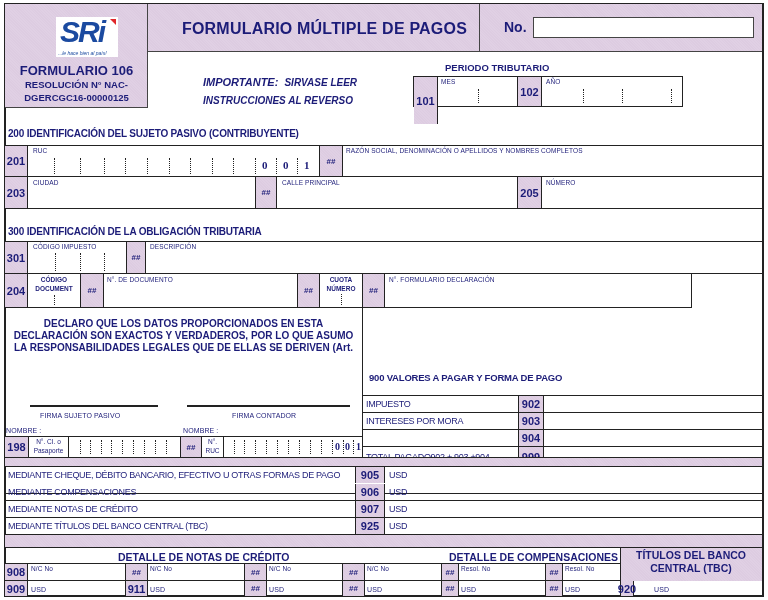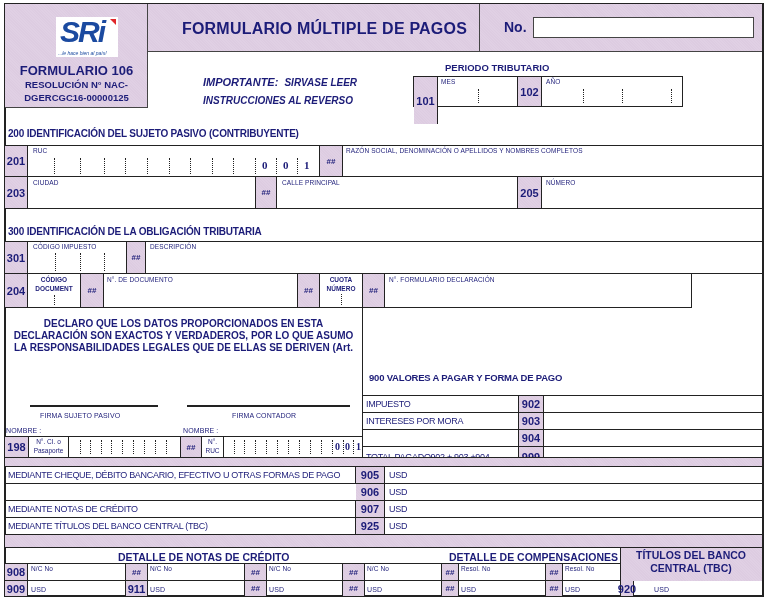--- a/index.html
+++ b/index.html
@@ -201,27 +201,28 @@
         <span style="font-weight:normal;">902 + 903 +904</span>
     </div>
     <div class="abs lilac code" style="left:155px;top:0;width:26px;height:19px;border-left:1px solid #222;border-right:1px solid #222;">999</div>
     <input class="abs field" style="left: 184px; top: 2px; width: 212px; height: 15px;" value="">
   </div>
 </div>
 
 <div class="abs lilac bt bb" style="left:5px;top:457px;width:757px;height:10px;"></div>
 
 <div class="abs" style="left:5px;top:467px;width:757px;height:68px;">
-  <div class="abs bb" style="left:0;top:0;width:757px;height:17px;">
+  <div class="abs bb" style="left:0;top:0;width:757px;height:27px;">
     <div class="abs row-label br" style="left:0;top:0;height:16px;width:351px;border-right:1px solid #222;">MEDIANTE CHEQUE, DÉBITO BANCARIO, EFECTIVO U OTRAS FORMAS DE PAGO</div>
     <div class="abs lilac code" style="left:351px;top:0;width:29px;height:16px;border-right:1px solid #222;">905</div>
     <div class="abs row-label" style="left:381px;top:0;height:16px;">USD</div>
     <input class="abs field" style="left: 405px; top: 1px; width: 348px; height: 14px;">
   </div>
   <div class="abs bb" style="left:0;top:17px;width:757px;height:17px;">
+    <div class="abs row-label" style="left:0;top:0;height:16px;width:351px;border-right:1px solid #222;">MEDIANTE COMPENSACIONES</div>
     <div class="abs lilac code" style="left:351px;top:0;width:29px;height:16px;border-right:1px solid #222;">906</div>
     <div class="abs row-label" style="left:381px;top:0;height:16px;">USD</div>
     <input class="abs field" style="left: 405px; top: 1px; width: 348px; height: 14px;">
   </div>
   <div class="abs bb" style="left:0;top:34px;width:757px;height:17px;">
     <div class="abs row-label" style="left:0;top:0;height:16px;width:351px;border-right:1px solid #222;">MEDIANTE NOTAS DE CRÉDITO</div>
     <div class="abs lilac code" style="left:351px;top:0;width:29px;height:16px;border-right:1px solid #222;">907</div>
     <div class="abs row-label" style="left:381px;top:0;height:16px;">USD</div>
     <input class="abs field" style="left: 405px; top: 1px; width: 348px; height: 14px;">
   </div>

